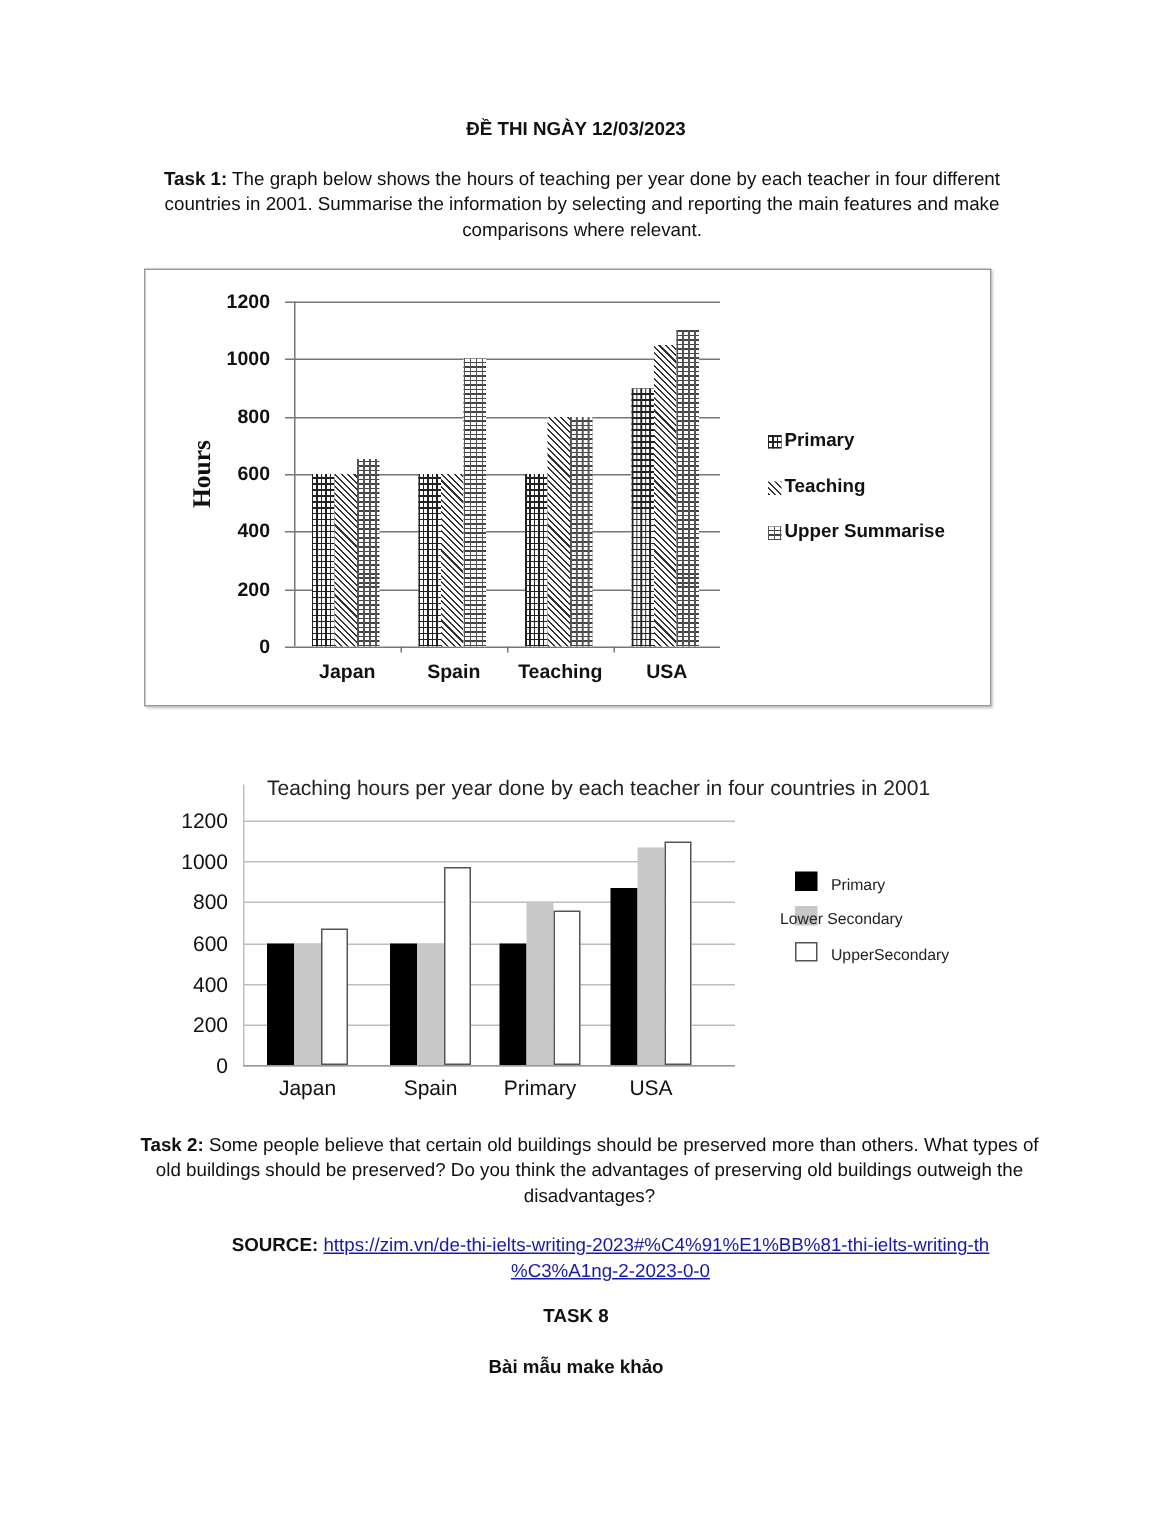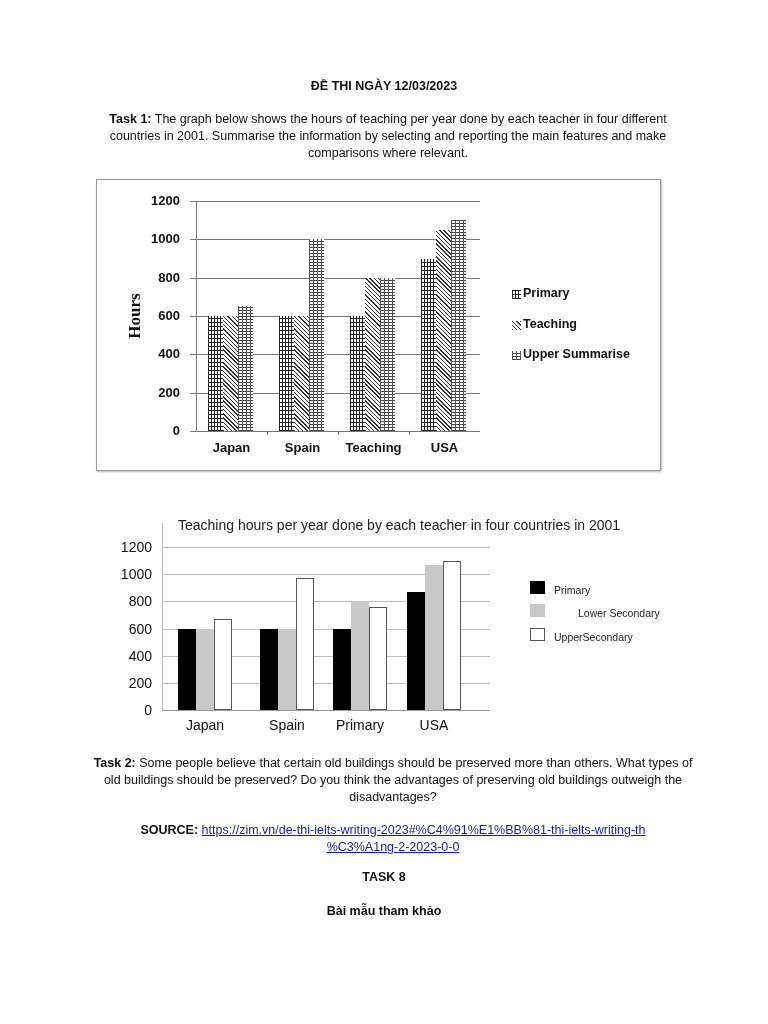--- a/index.html
+++ b/index.html
@@ -121,28 +121,28 @@
     <div class="abs " style="left: 351px; top: 601.333px; width: 18px; height: 108.667px; background: rgb(200, 200, 200); box-sizing: border-box;"></div>
     <div class="abs " style="left: 369px; top: 606.767px; width: 18px; height: 103.233px; background: rgb(255, 255, 255); box-sizing: border-box; border: 1px solid rgb(85, 85, 85);"></div>
     <div class="abs c2-cat" style="left: 325px; top: 717px;">Primary</div>
     <div class="abs " style="left: 407px; top: 591.825px; width: 18px; height: 118.175px; background: rgb(0, 0, 0); box-sizing: border-box;"></div>
     <div class="abs " style="left: 425px; top: 564.658px; width: 18px; height: 145.342px; background: rgb(200, 200, 200); box-sizing: border-box;"></div>
     <div class="abs " style="left: 443px; top: 560.583px; width: 18px; height: 149.417px; background: rgb(255, 255, 255); box-sizing: border-box; border: 1px solid rgb(85, 85, 85);"></div>
     <div class="abs c2-cat" style="left: 399px; top: 717px;">USA</div>
     <div class="abs c2-swatch" style="left: 530px; top: 581px; background: rgb(0, 0, 0); box-sizing: border-box;"></div>
     <div class="abs c2-leg" style="left: 554px; top: 584px;">Primary</div>
     <div class="abs c2-swatch" style="left: 530px; top: 604px; background: rgb(200, 200, 200); box-sizing: border-box;"></div>
-    <div class="abs c2-leg" style="left: 578px; top: 607px;">Lower Secondary</div>
+    <div class="abs c2-leg" style="left: 520px; top: 607px;">Lower Secondary</div>
     <div class="abs c2-swatch" style="left: 530px; top: 628px; background: rgb(255, 255, 255); box-sizing: border-box; border: 1px solid rgb(85, 85, 85);"></div>
     <div class="abs c2-leg" style="left: 554px; top: 631px;">UpperSecondary</div>
   </div>
 
 <div class="abs para" style="top:755px; width:600px;">
   <b>Task 2:</b><span> Some people believe that certain old buildings should be preserved more than others. What types of old buildings should be preserved? Do you think the advantages of preserving old buildings outweigh the disadvantages?</span>
 </div>
 
-<div class="abs para" style="top:822px; width:600px;">
+<div class="abs para" style="top:822px; width:600px;margin-left:14px;">
   <b>SOURCE:</b>
   <a class="link" href="#"><span>https://zim.vn/de-thi-ielts-writing-2023#%C4%91%E1%BB%81-thi-ielts-writing-th</span><br><span>%C3%A1ng-2-2023-0-0</span></a>
 </div>
 
 <div class="abs heading" style="top:870px;">TASK 8</div>
-<div class="abs heading" style="top:904px;">Bài mẫu tham khảo</div>
+<div class="abs heading" style="top:904px;">Bài mẫu make khảo</div>
 
 </body></html>

